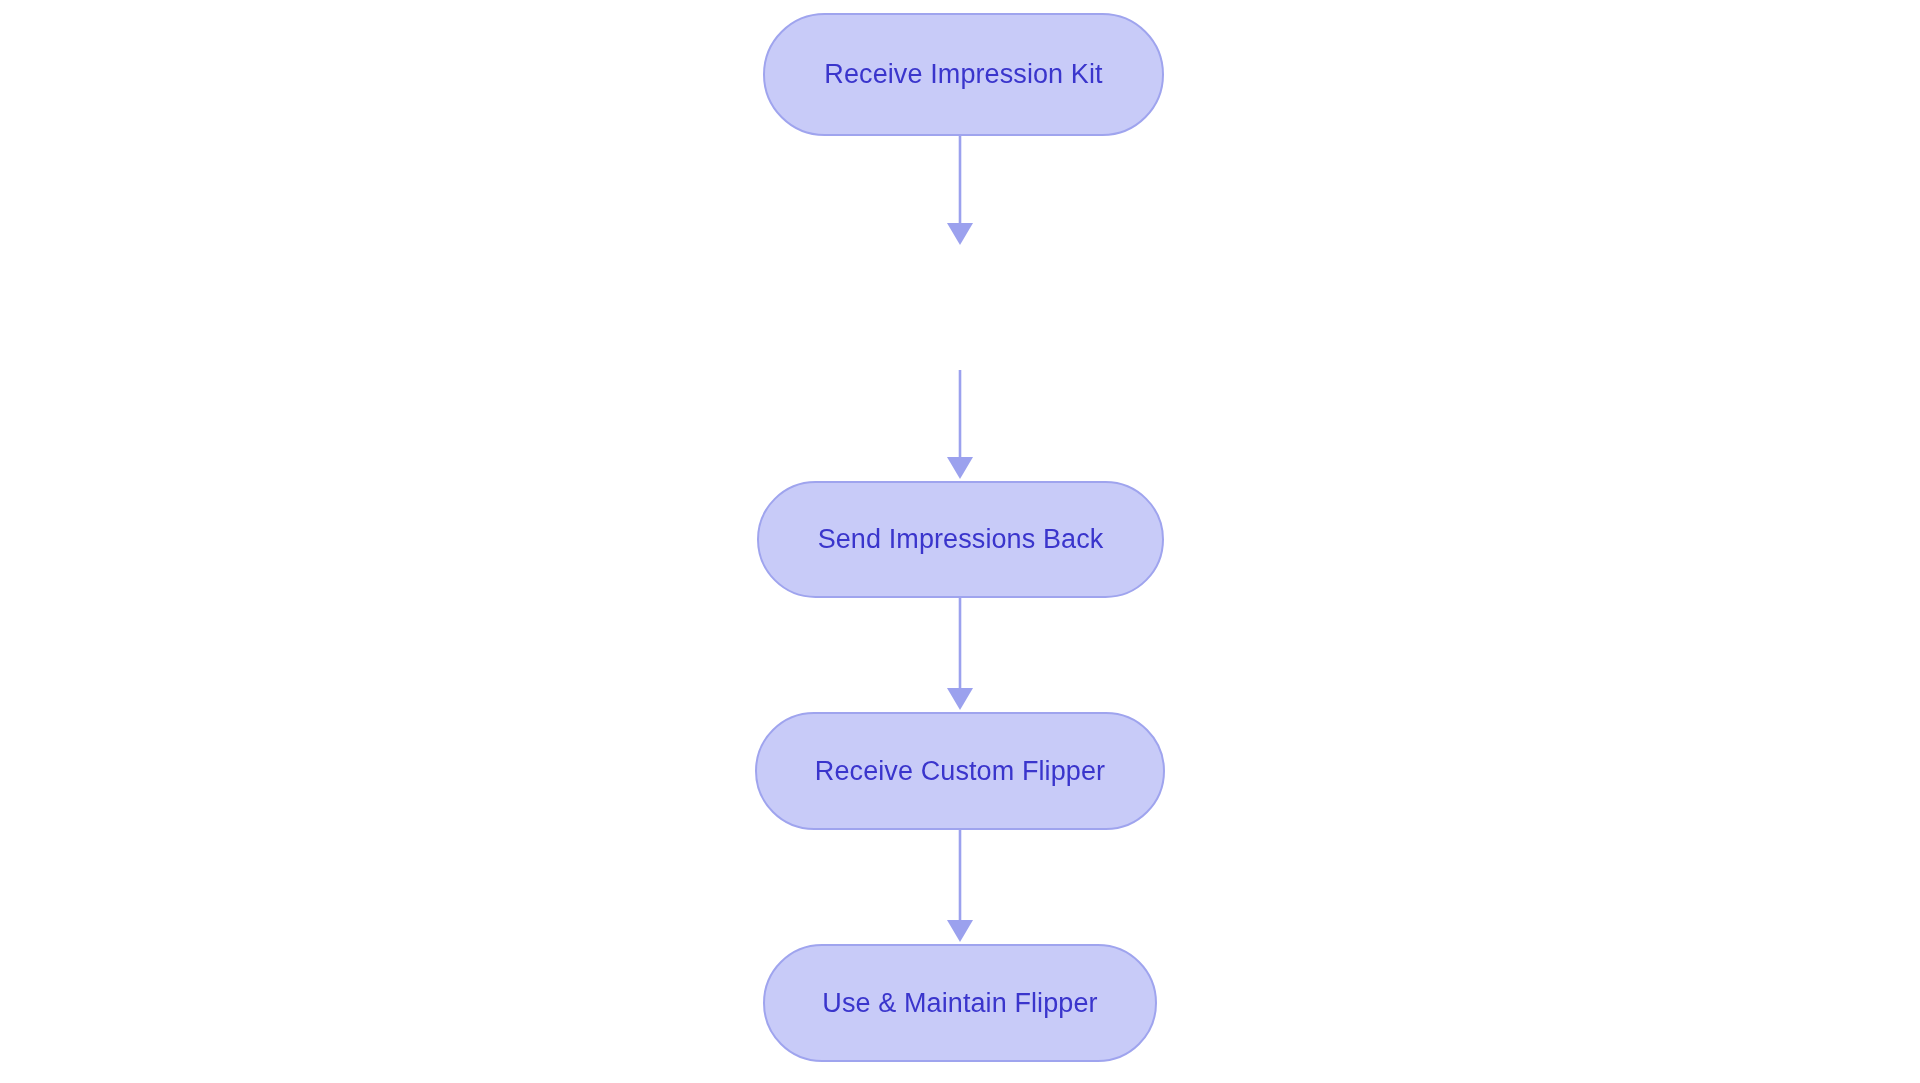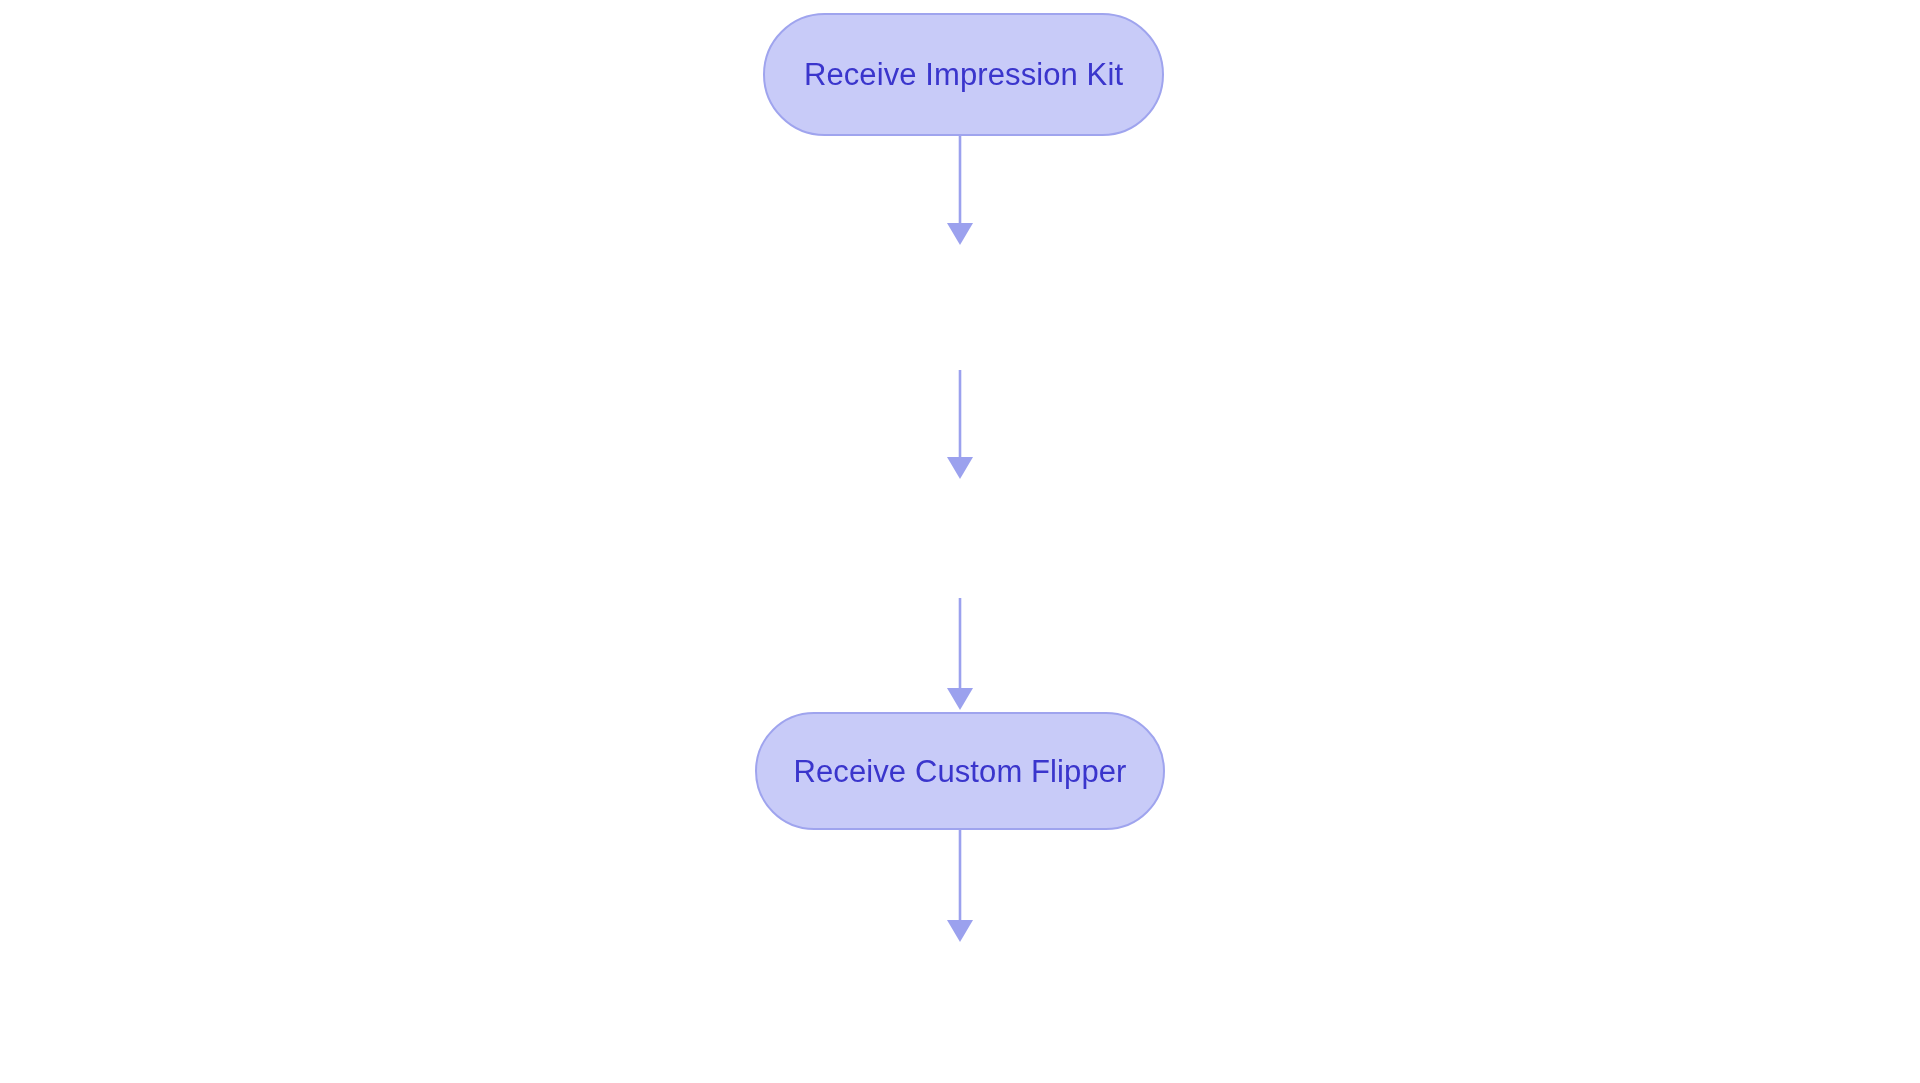--- a/index.html
+++ b/index.html
@@ -25,21 +25,21 @@
     position: absolute;
     box-sizing: border-box;
     display: flex;
     align-items: center;
     justify-content: center;
     background: #c8cbf8;
     border: 2px solid #9fa4ee;
     border-radius: 999px;
     color: #3a35cc;
     font-family: "Liberation Sans", sans-serif;
-    font-size: 31px;
+    font-size: 27px;
     font-weight: 400;
     letter-spacing: 0.1px;
     white-space: nowrap;
     line-height: 1;
     user-select: none;
   }
 
   .node-label {
     display: block;
     padding: 0 10px;
@@ -81,19 +81,25 @@
         <line x1="960" y1="830" x2="960" y2="920" class="edge-line"></line>
         <polygon points="947,920 973,920 960,942" class="edge-head"></polygon>
       </g>
   </svg>
 
   <div class="node" style="left: 763px; top: 13px; width: 401px; height: 123px;">
     <span class="node-label">Receive Impression Kit</span>
   </div>
 
 
+  <div class="node" style="left: 757px; top: 481px; width: 407px; height: 117px;">
+    <span class="node-label">Send Impressions Back</span>
+  </div>
 
   <div class="node" style="left: 755px; top: 712px; width: 410px; height: 118px; text-align: center;">
     <span class="node-label">Receive Custom Flipper</span>
   </div>
 
+  <div class="node" style="left: 763px; top: 944px; width: 394px; height: 118px;">
+    <span class="node-label">Use &amp; Maintain Flipper</span>
+  </div>
 
 </div>
 
 </body></html>

